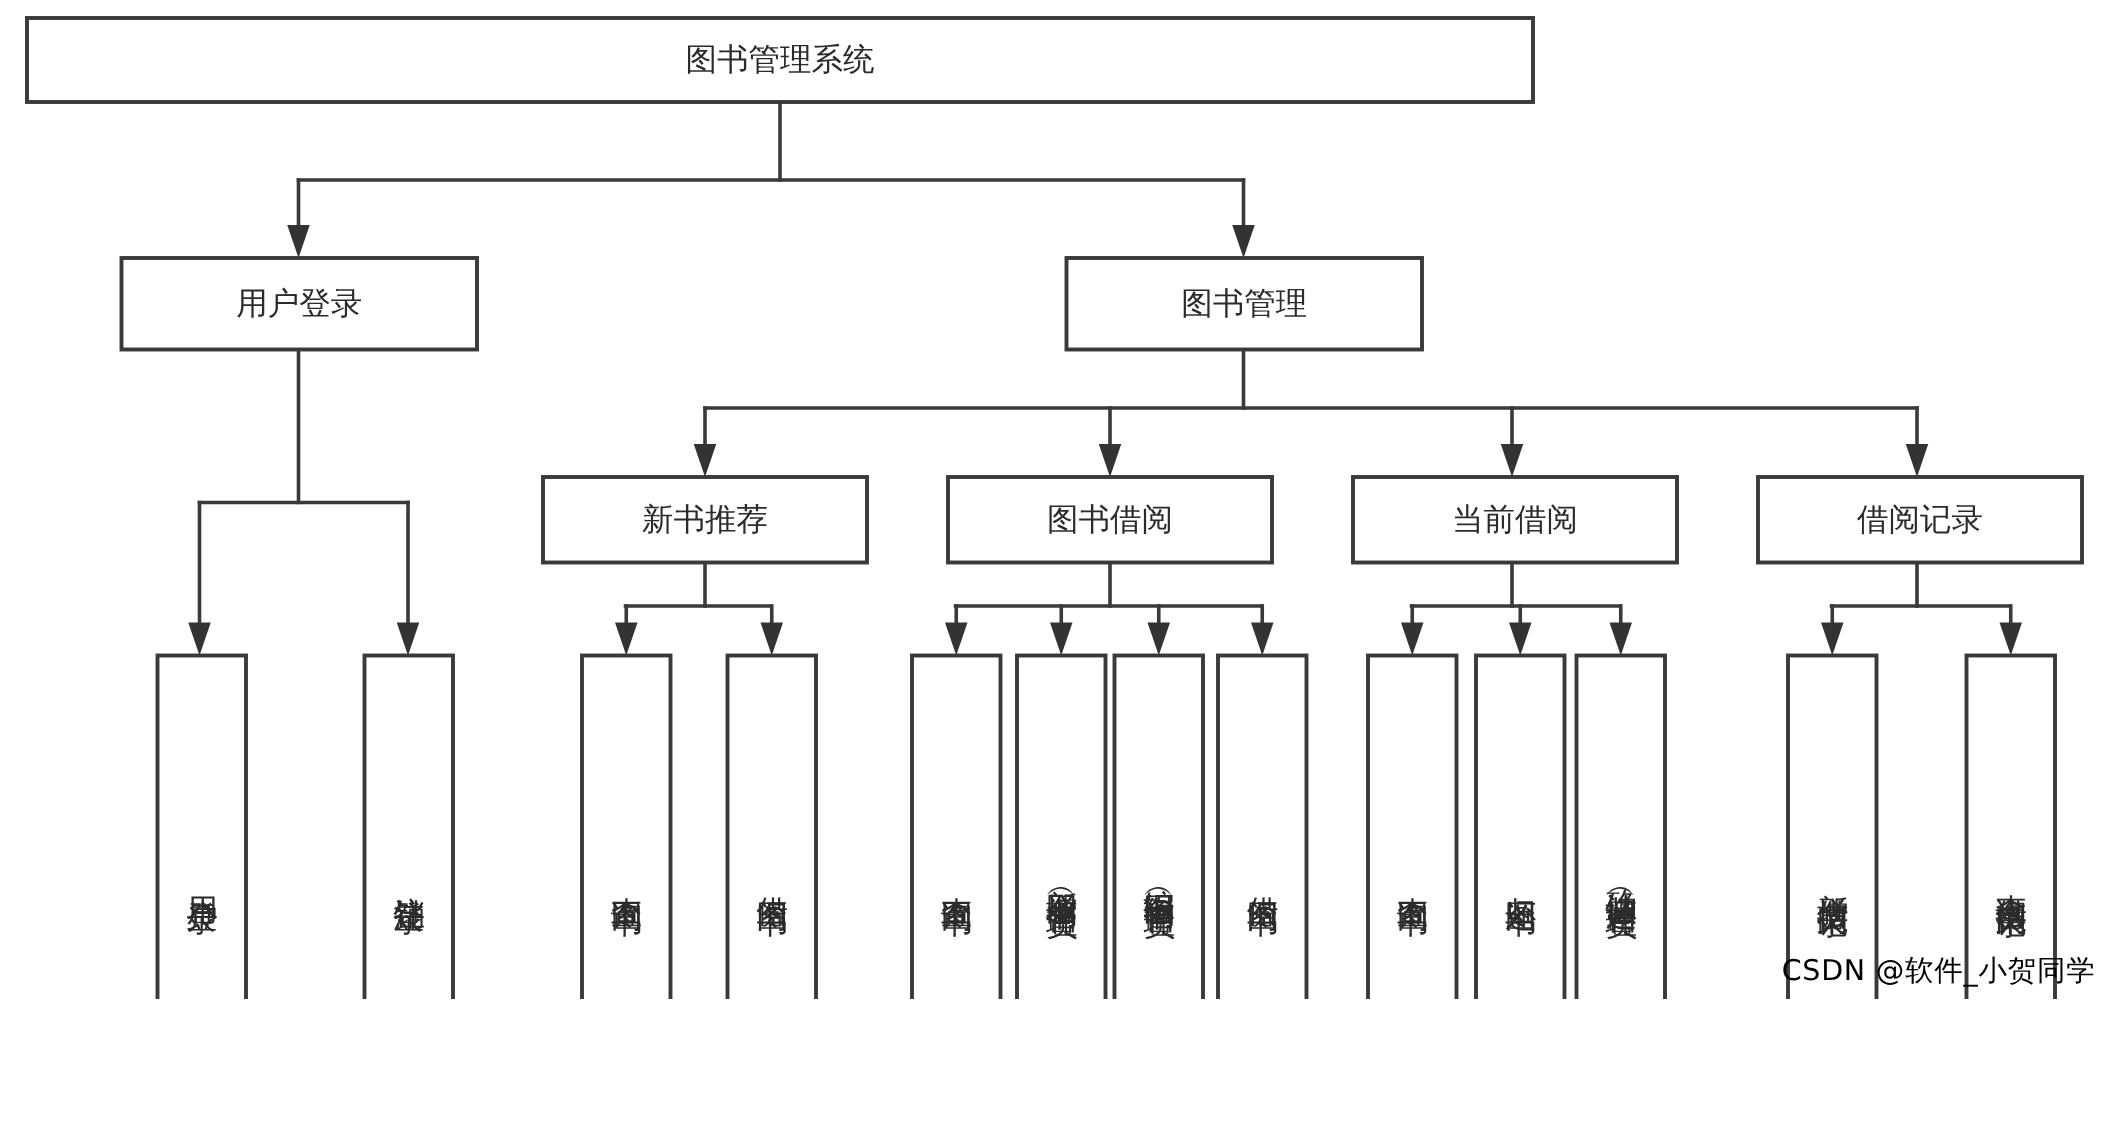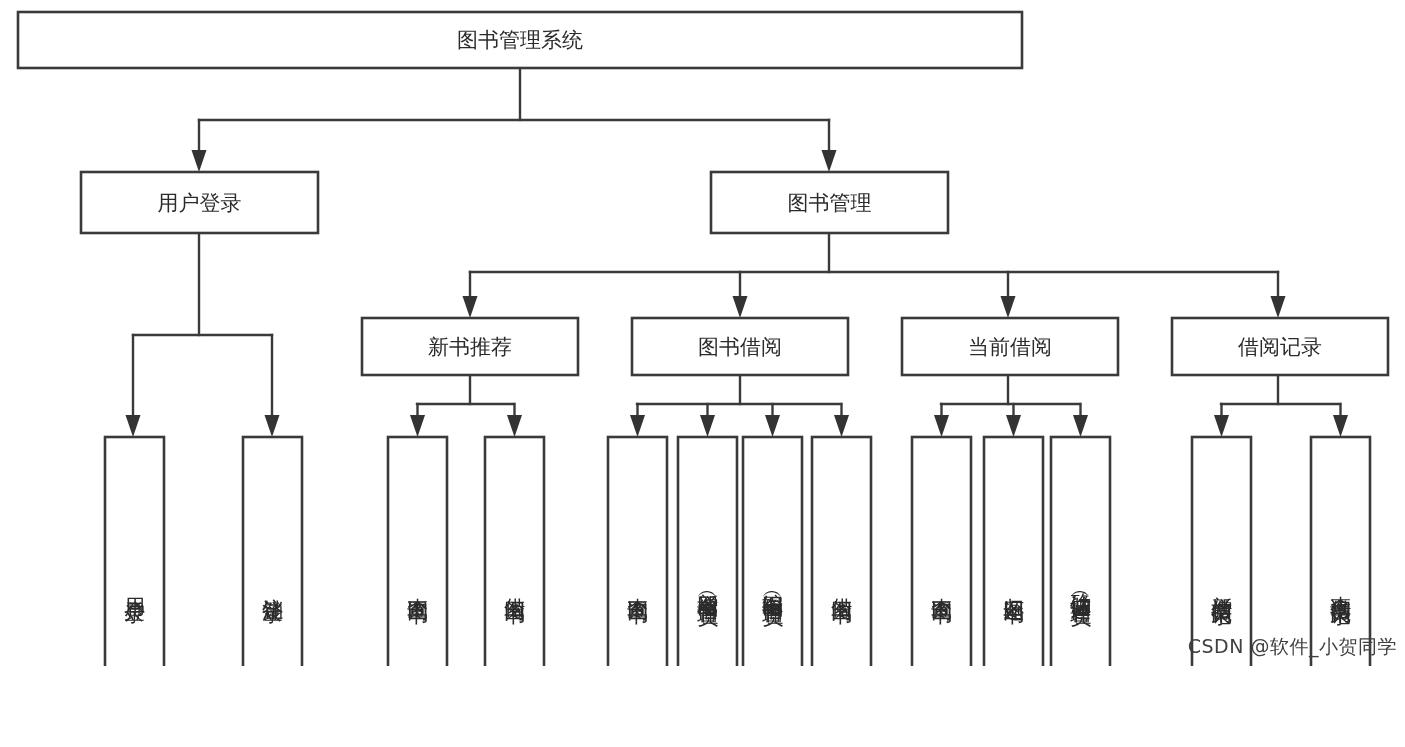--- a/index.html
+++ b/index.html
@@ -61,21 +61,21 @@
     white-space: nowrap;
     pointer-events: none;
     user-select: none;
   }
   .watermark {
     position: absolute;
     right: 8px;
     bottom: 6px;
     font-family: "DejaVu Sans", "Liberation Sans", sans-serif;
     font-size: 19px;
-    color: #404040;
+    color: #000000;
     letter-spacing: 0.5px;
     white-space: nowrap;
     user-select: none;
   }
 </style>
 </head>
 <body>
 
 <div id="diagram-root">
 

